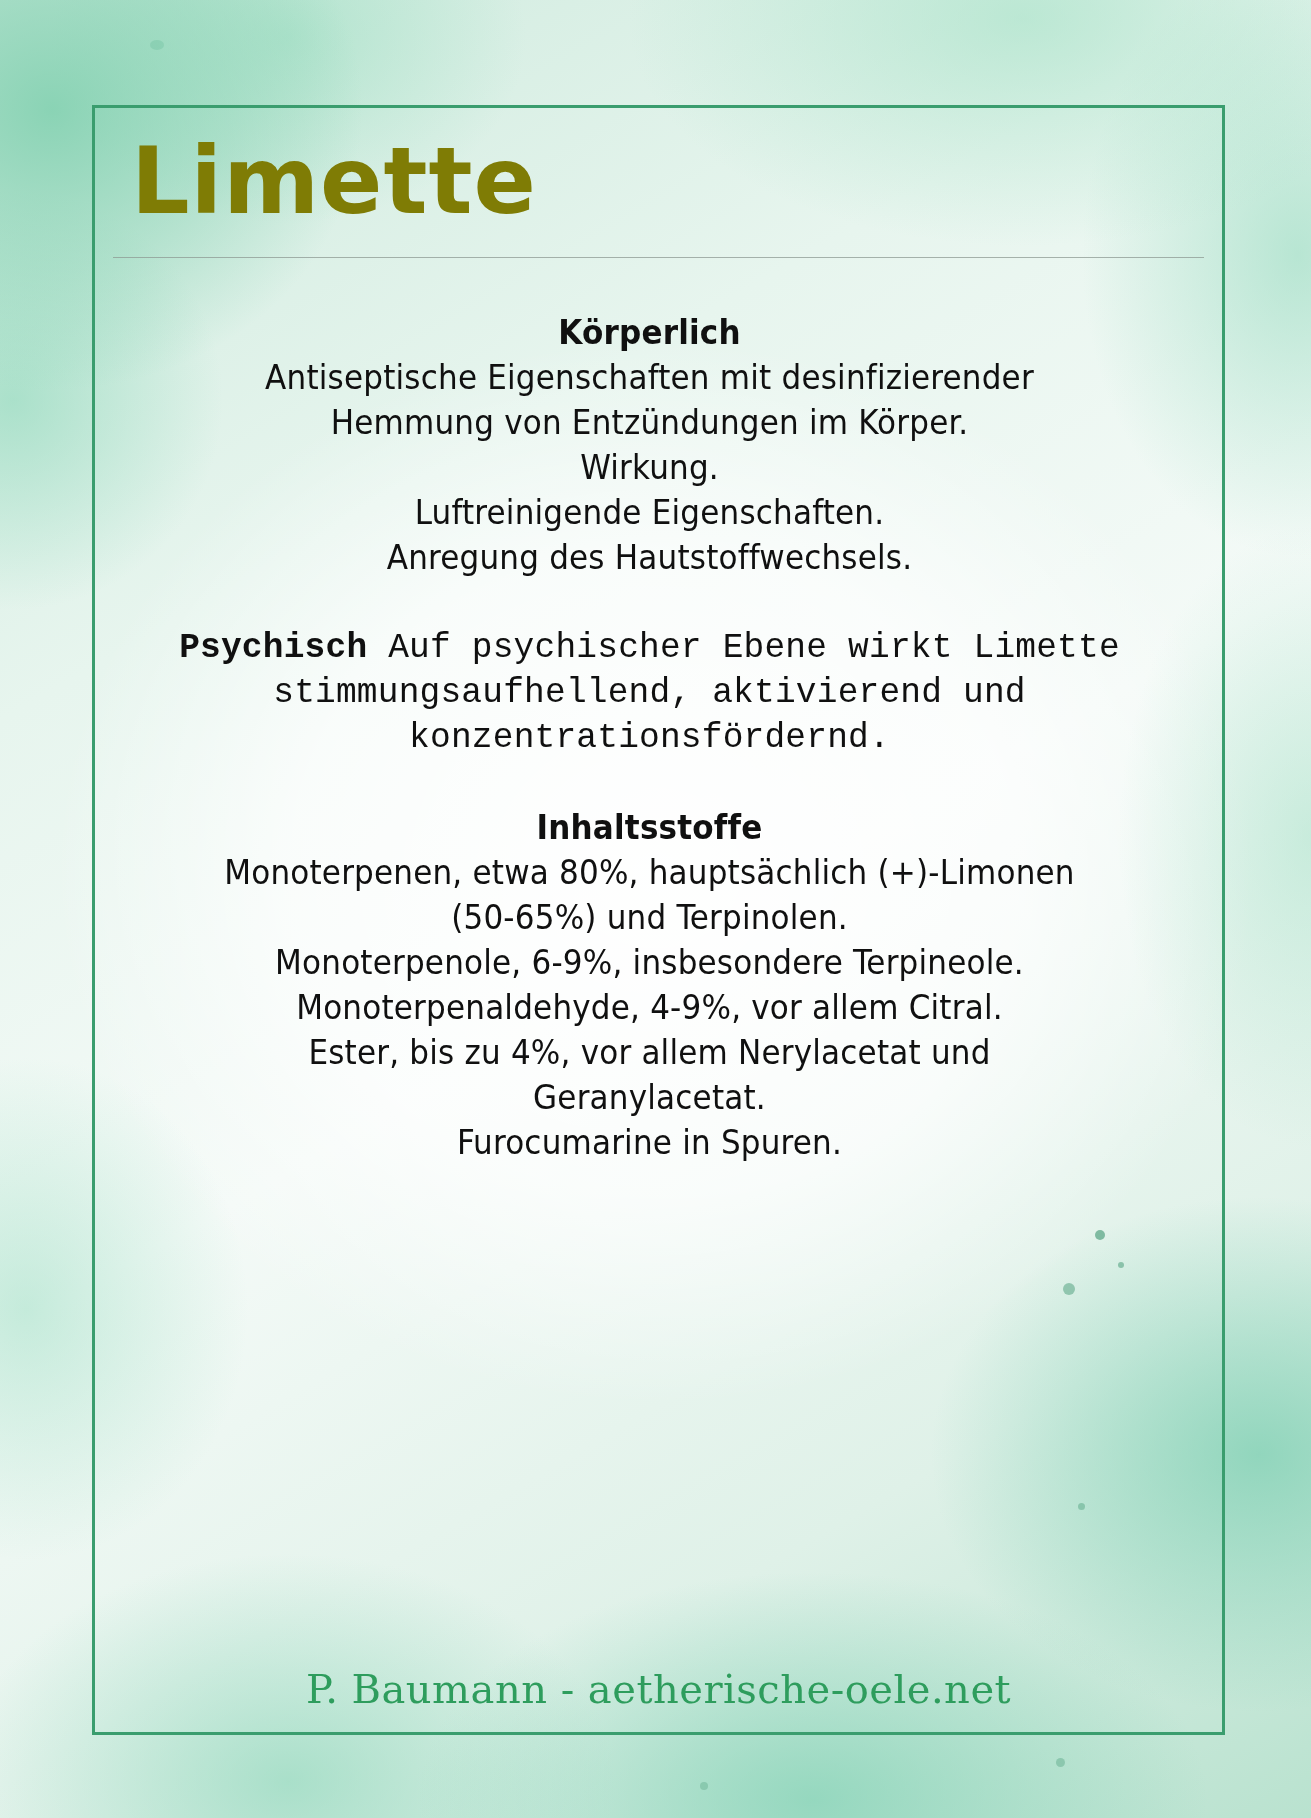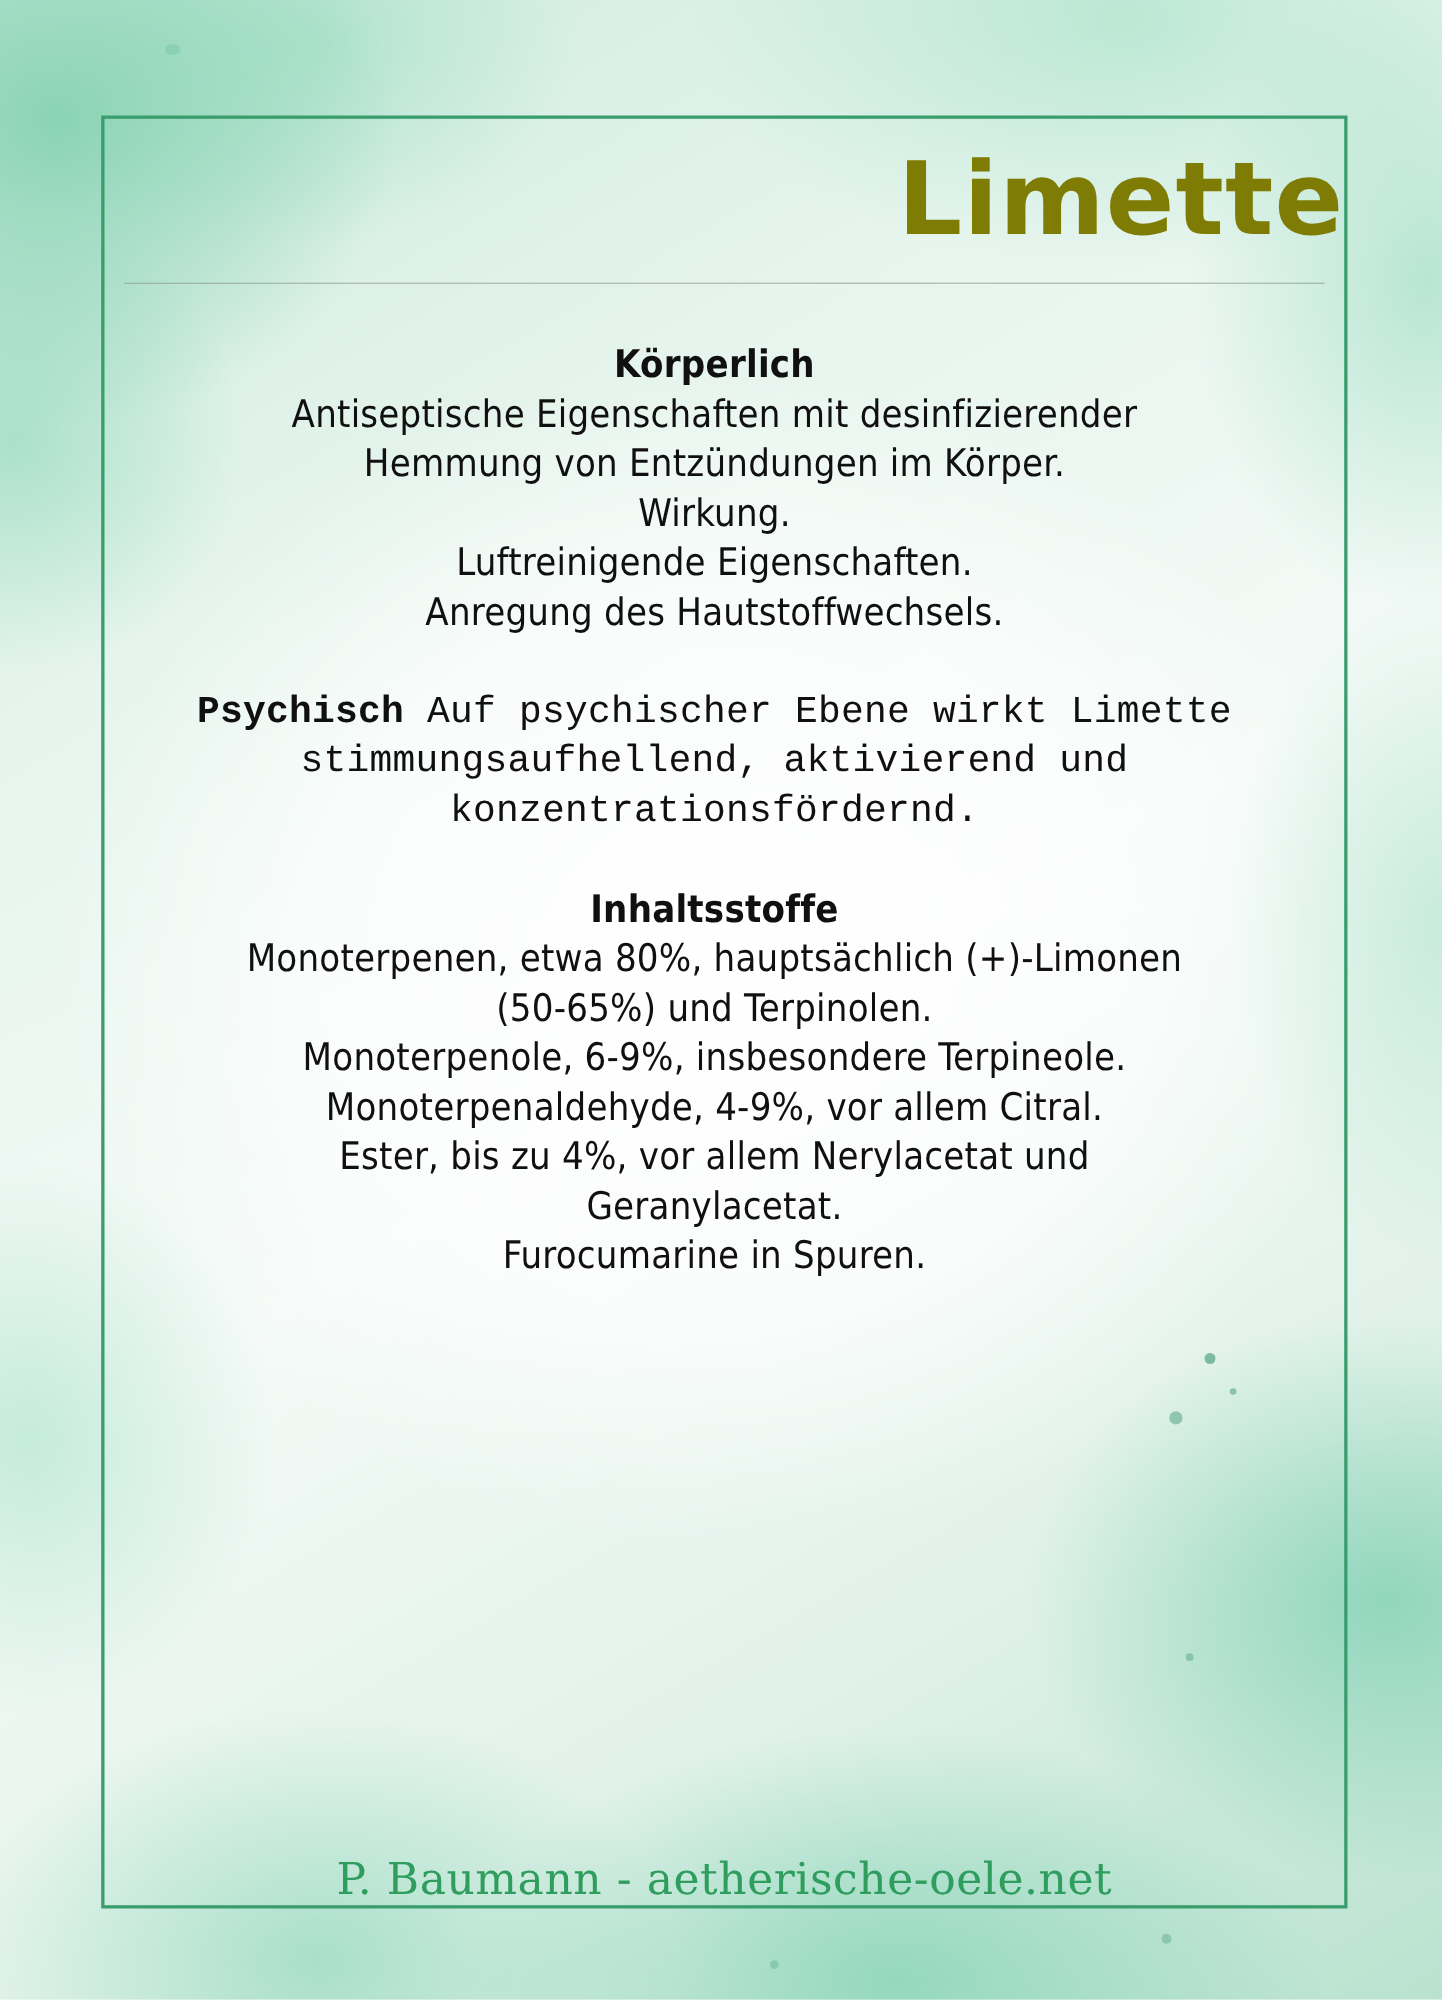--- a/index.html
+++ b/index.html
@@ -51,27 +51,28 @@
 
   #card-inner {
     position:absolute;
     inset:0;
     padding:0 0 0 0;
   }
 
   
   #title {
     margin-top:26px;
-    text-align:right;
+    text-align:left;
     font-family:"DejaVu Sans", sans-serif;
     font-weight:700;
     font-size:92px;
     line-height:1.05;
     letter-spacing:1px;
     color:#7f7c05;
+    padding-left:36px;
   }
 
   #title-rule {
     margin:26px 18px 0 18px;
     height:1px;
     background:#8e9a93;
     opacity:0.75;
   }
 
   
@@ -107,21 +108,21 @@
     right:0;
     bottom:0;
     text-align:center;
   }
   #footer-text {
     font-family:"DejaVu Serif","Liberation Serif", serif;
     font-size:40px;
     color:#2e9d5d;
     letter-spacing:0.5px;
     display:inline-block;
-    padding-bottom:0;
+    padding-bottom:20px;
   }
 </style>
 </head>
 <body>
 
 <div id="page">
 
   <div class="blot" style="left:1095px;top:1230px;width:10px;height:10px;background:rgba(46,140,100,0.55);"></div>
   <div class="blot" style="left:1118px;top:1262px;width:6px;height:6px;background:rgba(46,140,100,0.45);"></div>
   <div class="blot" style="left:1063px;top:1283px;width:12px;height:12px;background:rgba(46,140,100,0.42);"></div>

